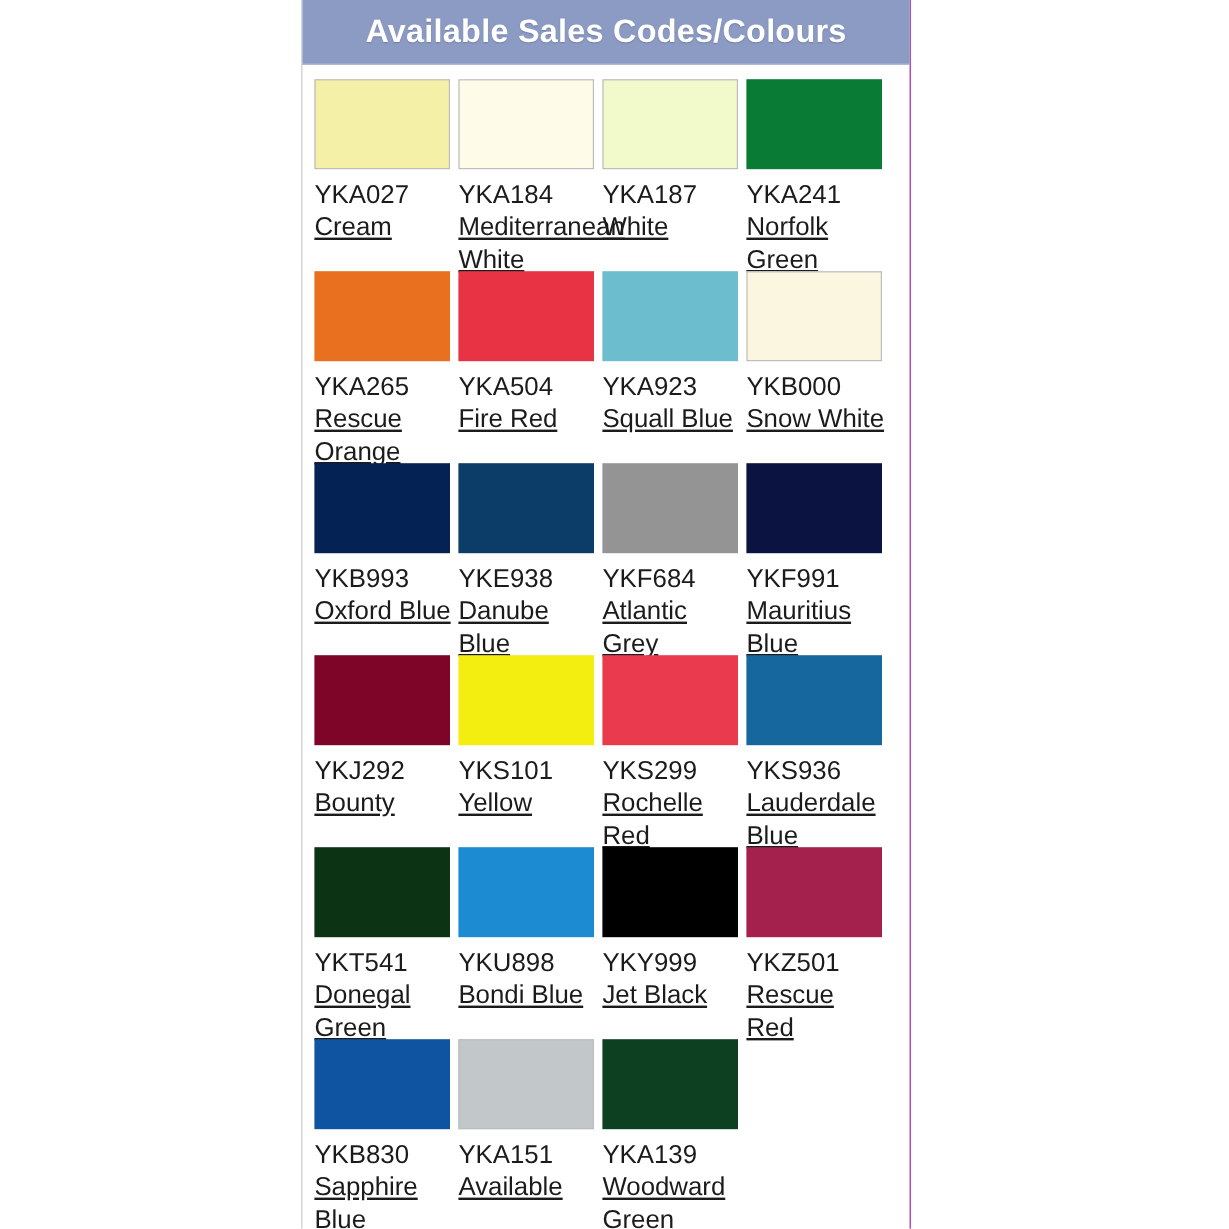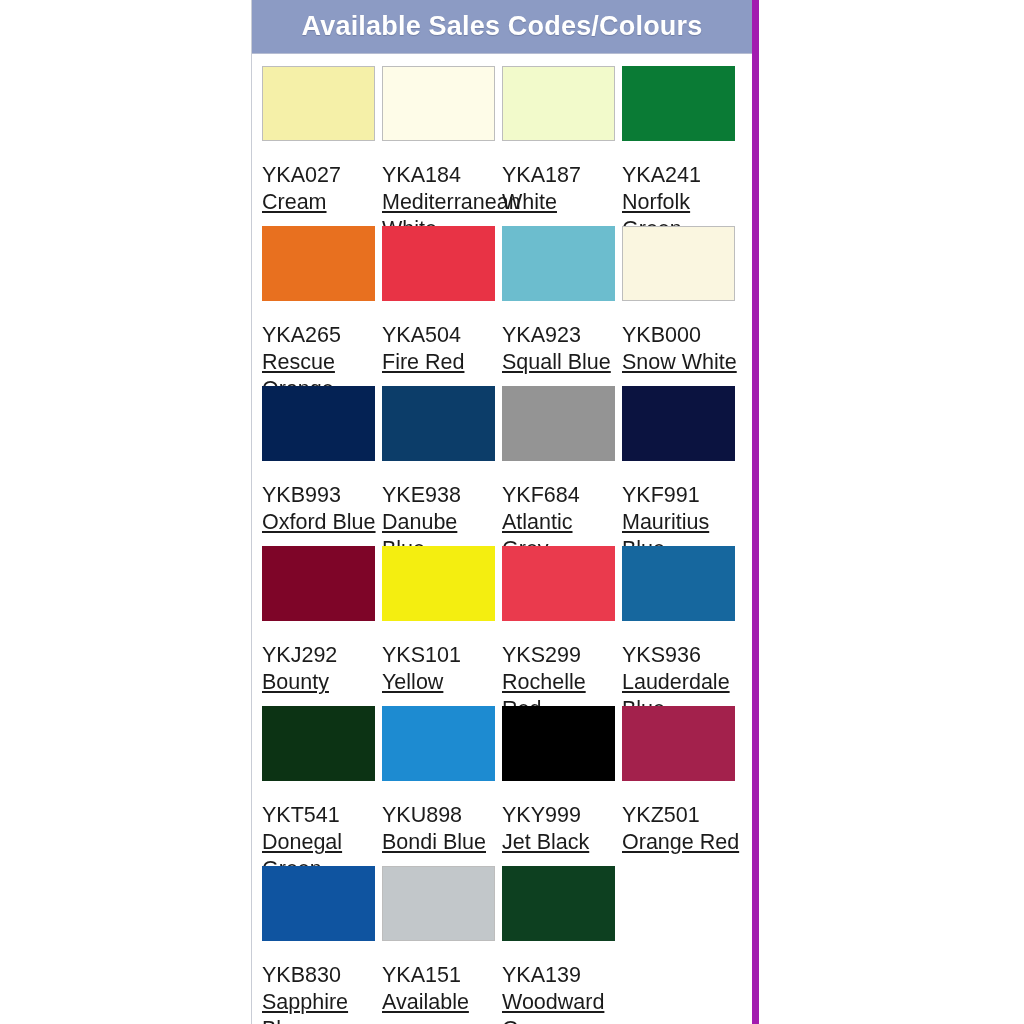--- a/index.html
+++ b/index.html
@@ -21,21 +21,21 @@
 
   
   .panel {
     position: absolute;
     left: 251px;
     top: 0px;
     width: 508px;
     height: 1024px;
     background: #ffffff;
     border-left: 1px solid #c9cdd6;
-    border-right: 7px solid #a21caf;
+    border-right: 1px solid #a21caf;
     box-sizing: border-box;
   }
 
   .panel-header {
     position: absolute;
     left: 0;
     top: 0;
     width: 100%;
     height: 54px;
     background: #8c9bc4;
@@ -79,21 +79,21 @@
     box-sizing: border-box;
     margin-top: 10px;
   }
 
   
   .swatch-chip.framed {
     border: 1px solid #bdbdbd;
   }
 
   .swatch-label {
-    margin-top: 21px;
+    margin-top: 8px;
     font-size: 21.5px;
     line-height: 27px;
     color: #1b1b1b;
     white-space: nowrap;
   }
 
   .swatch-name {
     font-size: 21.5px;
     line-height: 27px;
     color: #1b1b1b;
@@ -202,21 +202,21 @@
           <div class="swatch-name">Bondi Blue</div>
         </div>
         <div class="swatch-cell">
           <div class="swatch-chip" style="background: rgb(0, 0, 0);"></div>
           <div class="swatch-label">YKY999</div>
           <div class="swatch-name">Jet Black</div>
         </div>
         <div class="swatch-cell">
           <div class="swatch-chip" style="background: rgb(163, 33, 76);"></div>
           <div class="swatch-label">YKZ501</div>
-          <div class="swatch-name">Orange Red</div>
+          <div class="swatch-name">Rescue Red</div>
         </div>
         <div class="swatch-cell">
           <div class="swatch-chip" style="background: rgb(15, 84, 160);"></div>
           <div class="swatch-label">YKB830</div>
           <div class="swatch-name">Sapphire Blue</div>
         </div>
         <div class="swatch-cell">
           <div class="swatch-chip framed" style="background: rgb(194, 199, 202);"></div>
           <div class="swatch-label">YKA151</div>
           <div class="swatch-name">Available</div>

